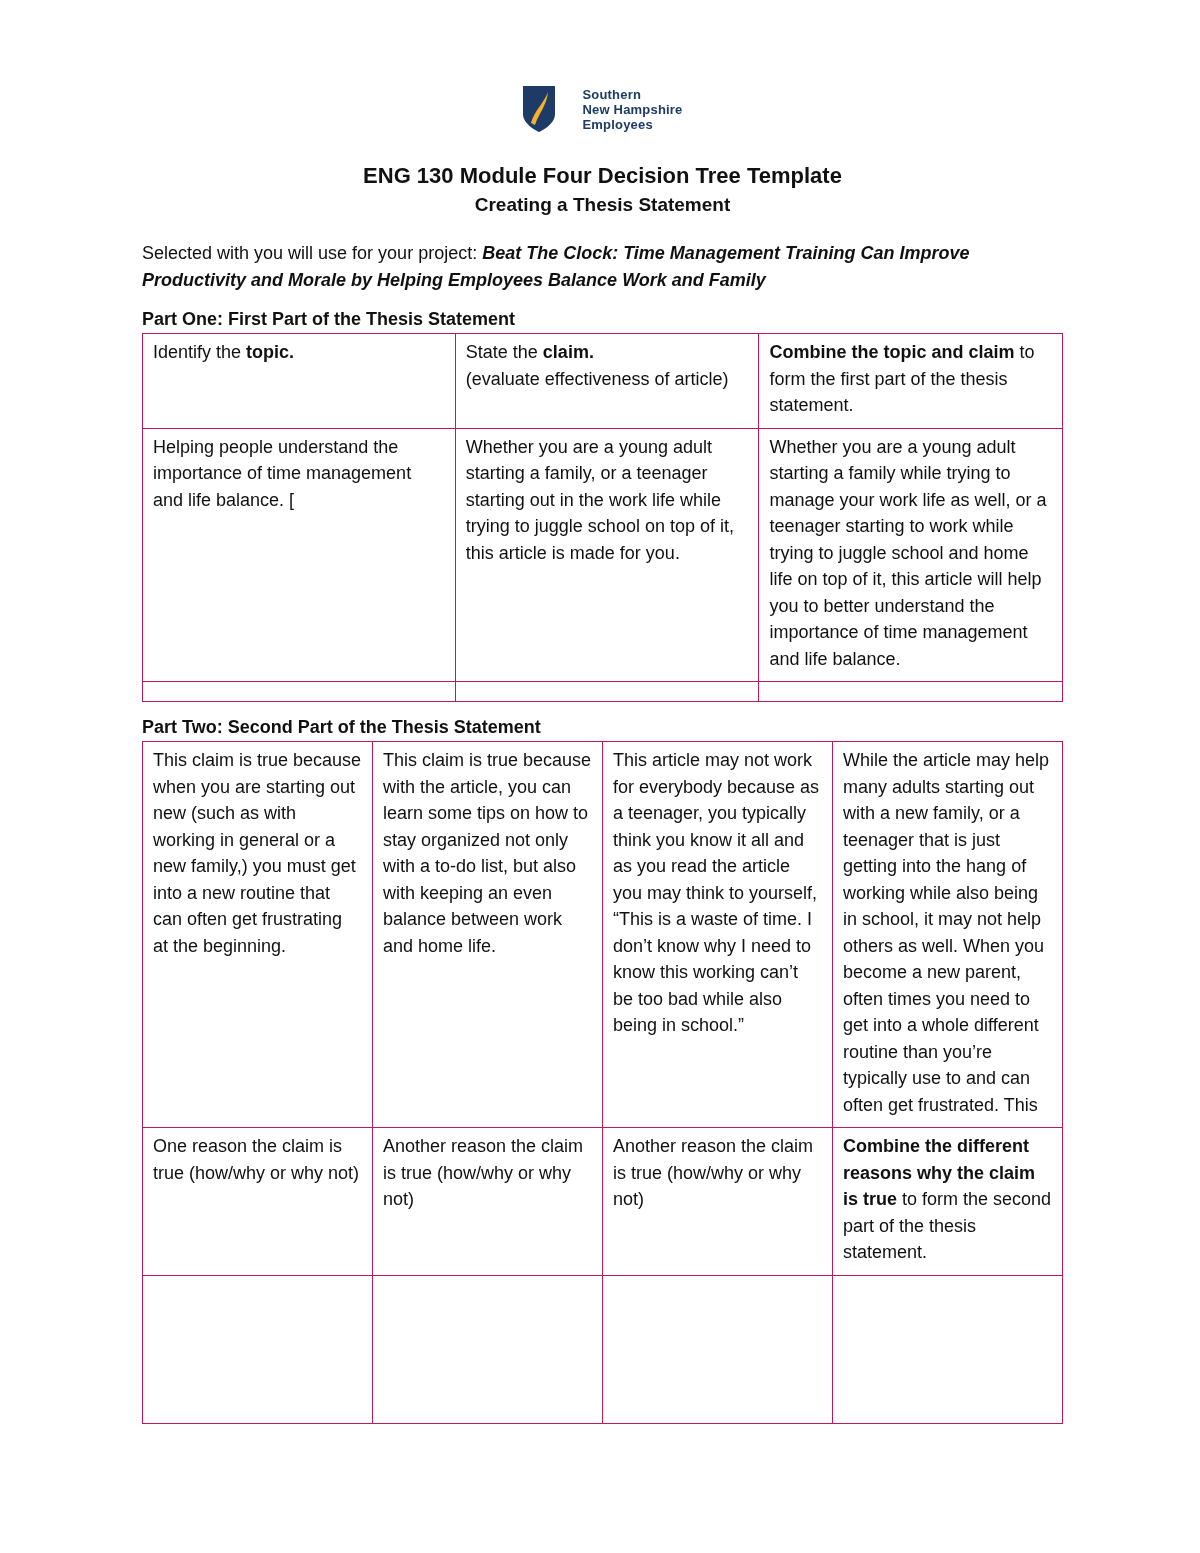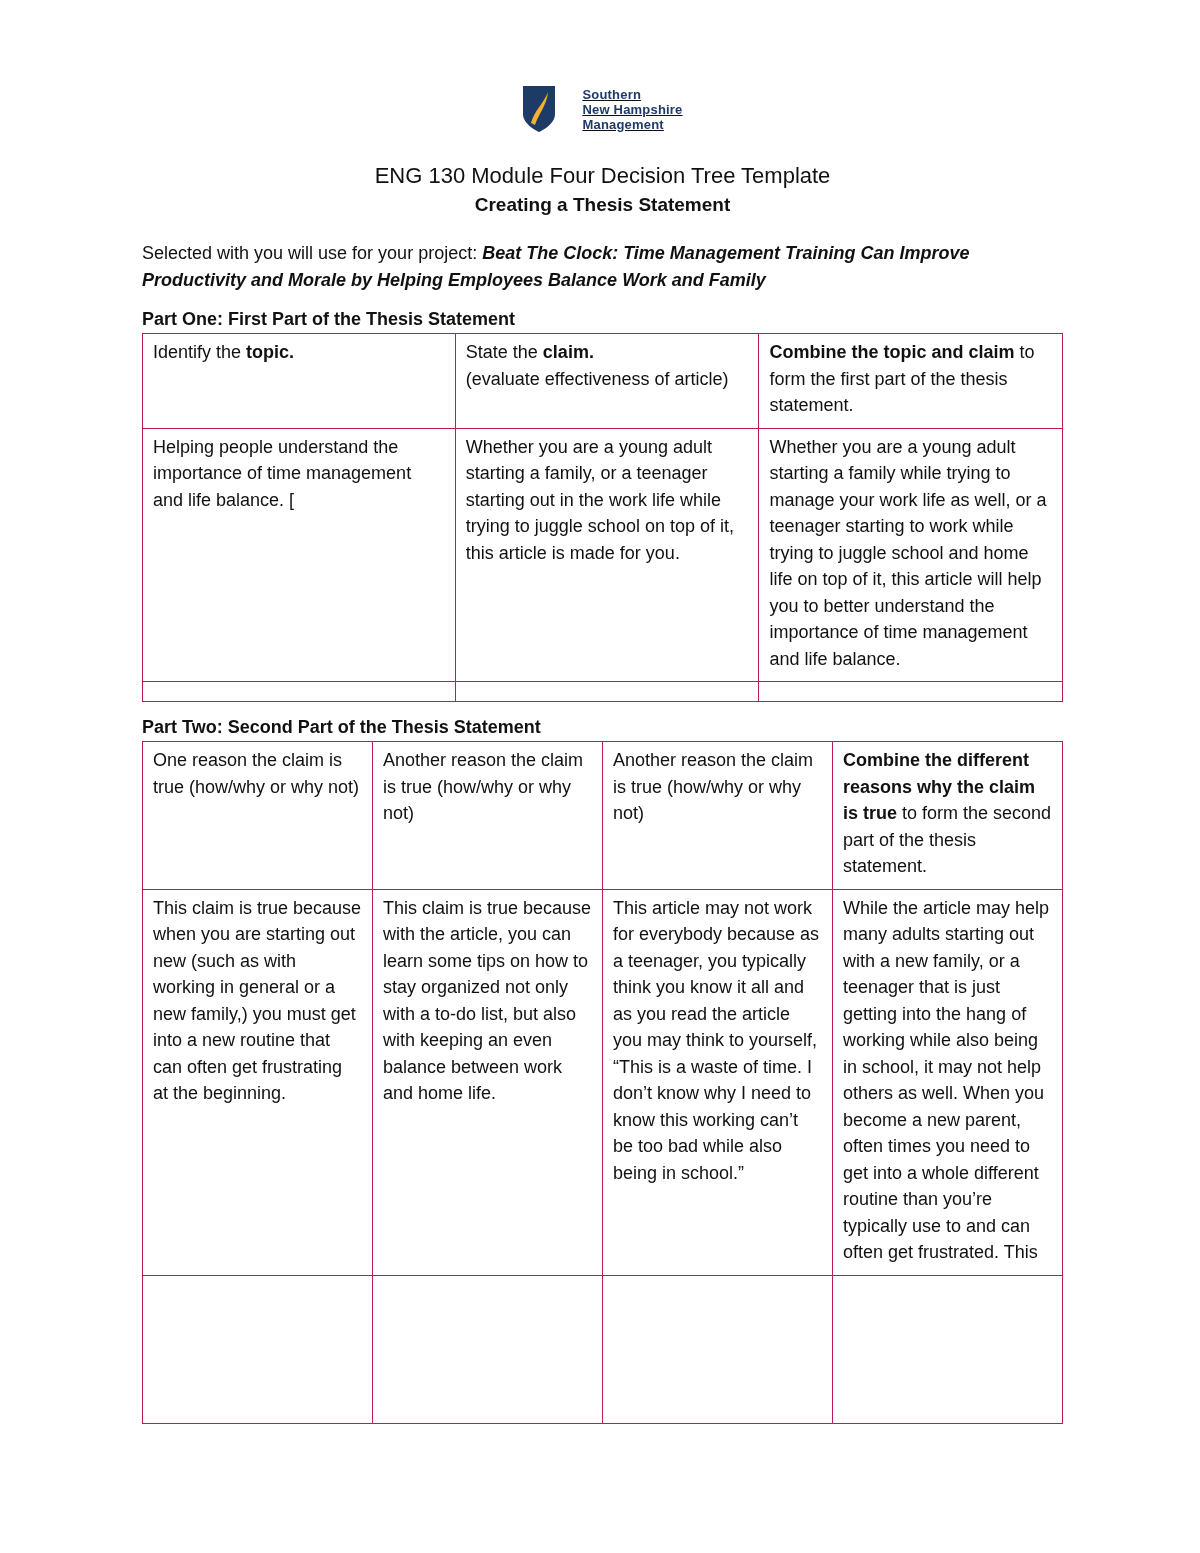--- a/index.html
+++ b/index.html
@@ -14,32 +14,31 @@
     overflow: hidden;
     padding: 85px 137px 0 142px;
   }
   .logo {
     display: flex;
     justify-content: center;
     align-items: center;
     gap: 26px;
     margin: 0 auto 0 auto;
     width: 100%;
-    text-decoration: underline;
   }
   .logo-text {
     color: #1e3a66;
     font-weight: bold;
     font-size: 13px;
     line-height: 15px;
     letter-spacing: 0.2px;
   }
   .doc-title {
     font-size: 22px;
-    font-weight: normal;
+    font-weight: bold;
     text-align: center;
     margin: 30px 0 0 0;
   }
   .doc-subtitle {
     font-size: 19px;
     font-weight: bold;
     text-align: center;
     margin: 5px 0 0 0;
   }
   .para {
@@ -76,21 +75,21 @@
 <div class="page">
 
   <div class="logo">
     <svg width="34" height="48" viewBox="0 0 34 48">
       <path d="M1 1 h32 v28 c0 11 -16 18 -16 18 S1 40 1 29 Z" fill="#1e3a66"></path>
       <path d="M9 38 C12 26 22 18 26 7 C25 20 16 30 13 40 Z" fill="#f3b229"></path>
     </svg>
     <div class="logo-text">
       <div>Southern</div>
       <div>New Hampshire</div>
-      <div>Management</div>
+      <div>Employees</div>
     </div>
   </div>
 
   <div class="doc-title">ENG 130 Module Four Decision Tree Template</div>
   <div class="doc-subtitle">Creating a Thesis Statement</div>
 
 
   <p class="para selected-para"><span>Selected with you will use for your project: </span><span class="bold-italic">Beat The Clock: Time Management Training Can Improve Productivity and Morale by Helping Employees Balance Work and Family</span></p>
 
   <div class="part-heading">Part One: First Part of the Thesis Statement</div>
@@ -124,30 +123,30 @@
 
   <table class="doc-table">
     <colgroup>
         <col style="width:25%">
         <col style="width:25%">
         <col style="width:25%">
         <col style="width:25%">
       </colgroup>
     <tbody>
         <tr>
+      <td>This claim is true because when you are starting out new (such as with working in general or a new family,) you must get into a new routine that can often get frustrating at the beginning.</td>
+      <td> This claim is true because with the article, you can learn some tips on how to stay organized not only with a to-do list, but also with keeping an even balance between work and home life.</td>
+      <td>This article may not work for everybody because as a teenager, you typically think you know it all and as you read the article you may think to yourself, “This is a waste of time. I don’t know why I need to know this working can’t be too bad while also being in school.”</td>
+      <td>While the article may help many adults starting out with a new family, or a teenager that is just getting into the hang of working while also being in school, it may not help others as well. When you become a new parent, often times you need to get into a whole different routine than you’re typically use to and can often get frustrated. This</td>
+    </tr>
+    <tr>
       <td><span>One reason the claim is true (how/why or why not)</span></td>
       <td><span>Another reason the claim is true (how/why or why not)</span></td>
       <td><span>Another reason the claim is true (how/why or why not)</span></td>
       <td><b>Combine the different reasons why the claim is true</b><span> to form the second part of the thesis statement.</span></td>
-    </tr>
-    <tr>
-      <td>This claim is true because when you are starting out new (such as with working in general or a new family,) you must get into a new routine that can often get frustrating at the beginning.</td>
-      <td> This claim is true because with the article, you can learn some tips on how to stay organized not only with a to-do list, but also with keeping an even balance between work and home life.</td>
-      <td>This article may not work for everybody because as a teenager, you typically think you know it all and as you read the article you may think to yourself, “This is a waste of time. I don’t know why I need to know this working can’t be too bad while also being in school.”</td>
-      <td>While the article may help many adults starting out with a new family, or a teenager that is just getting into the hang of working while also being in school, it may not help others as well. When you become a new parent, often times you need to get into a whole different routine than you’re typically use to and can often get frustrated. This</td>
     </tr>
     <tr class="empty-row-2">
       <td></td>
       <td></td>
       <td></td>
       <td></td>
     </tr>
   </tbody>
     </table>
 

